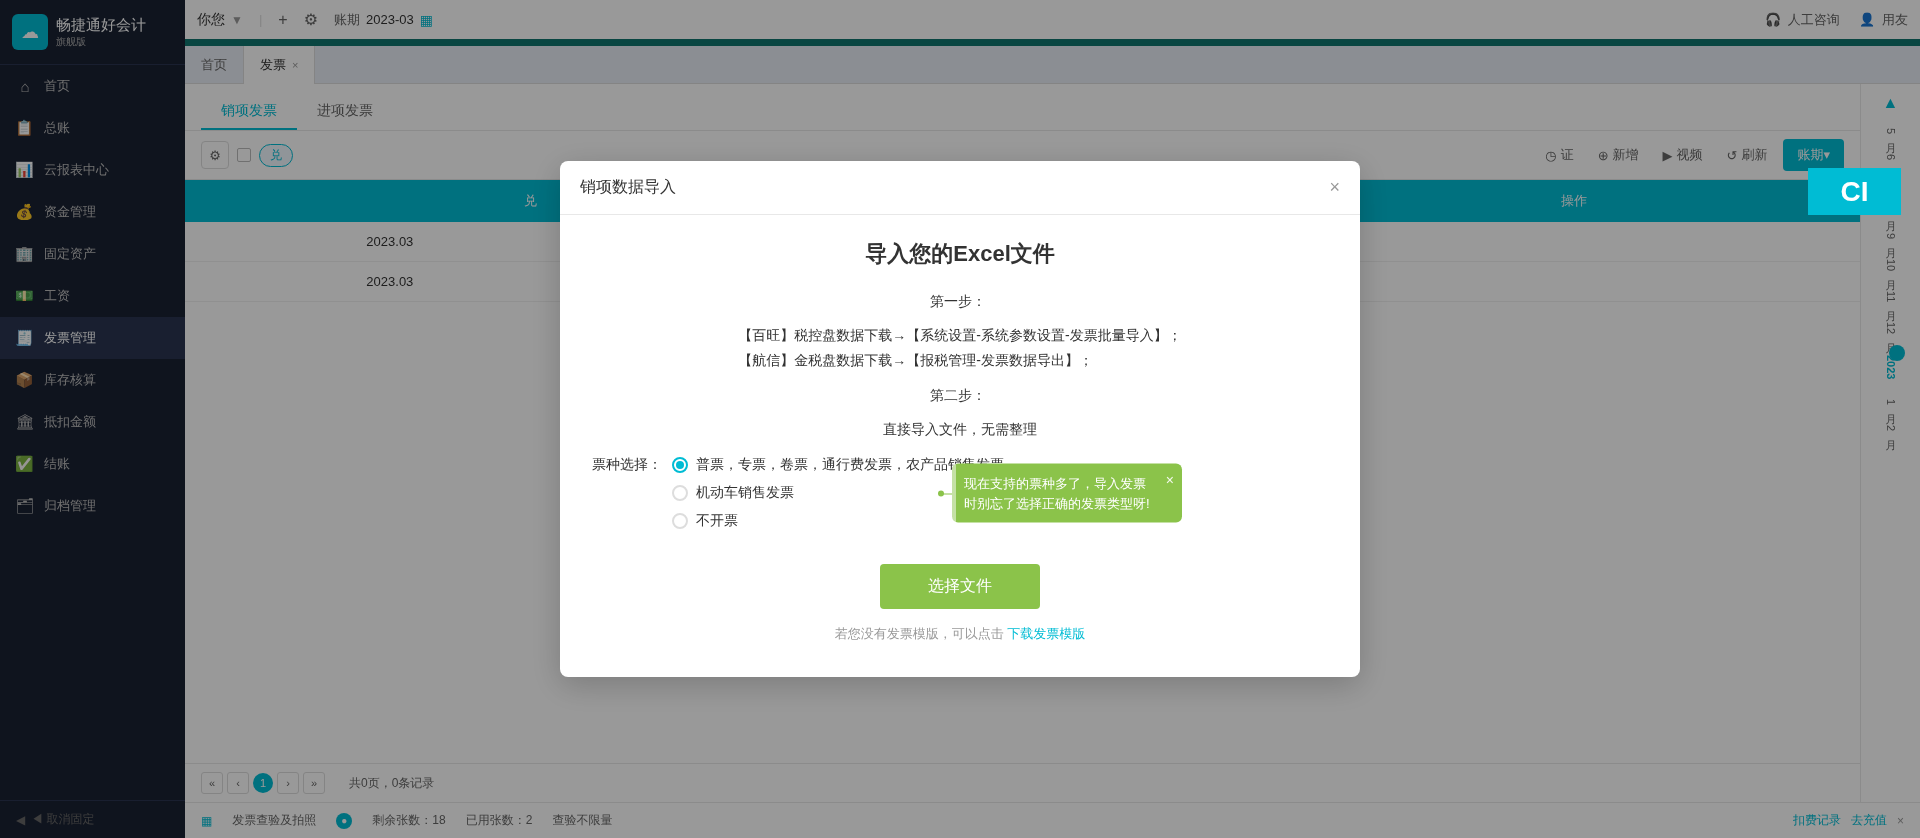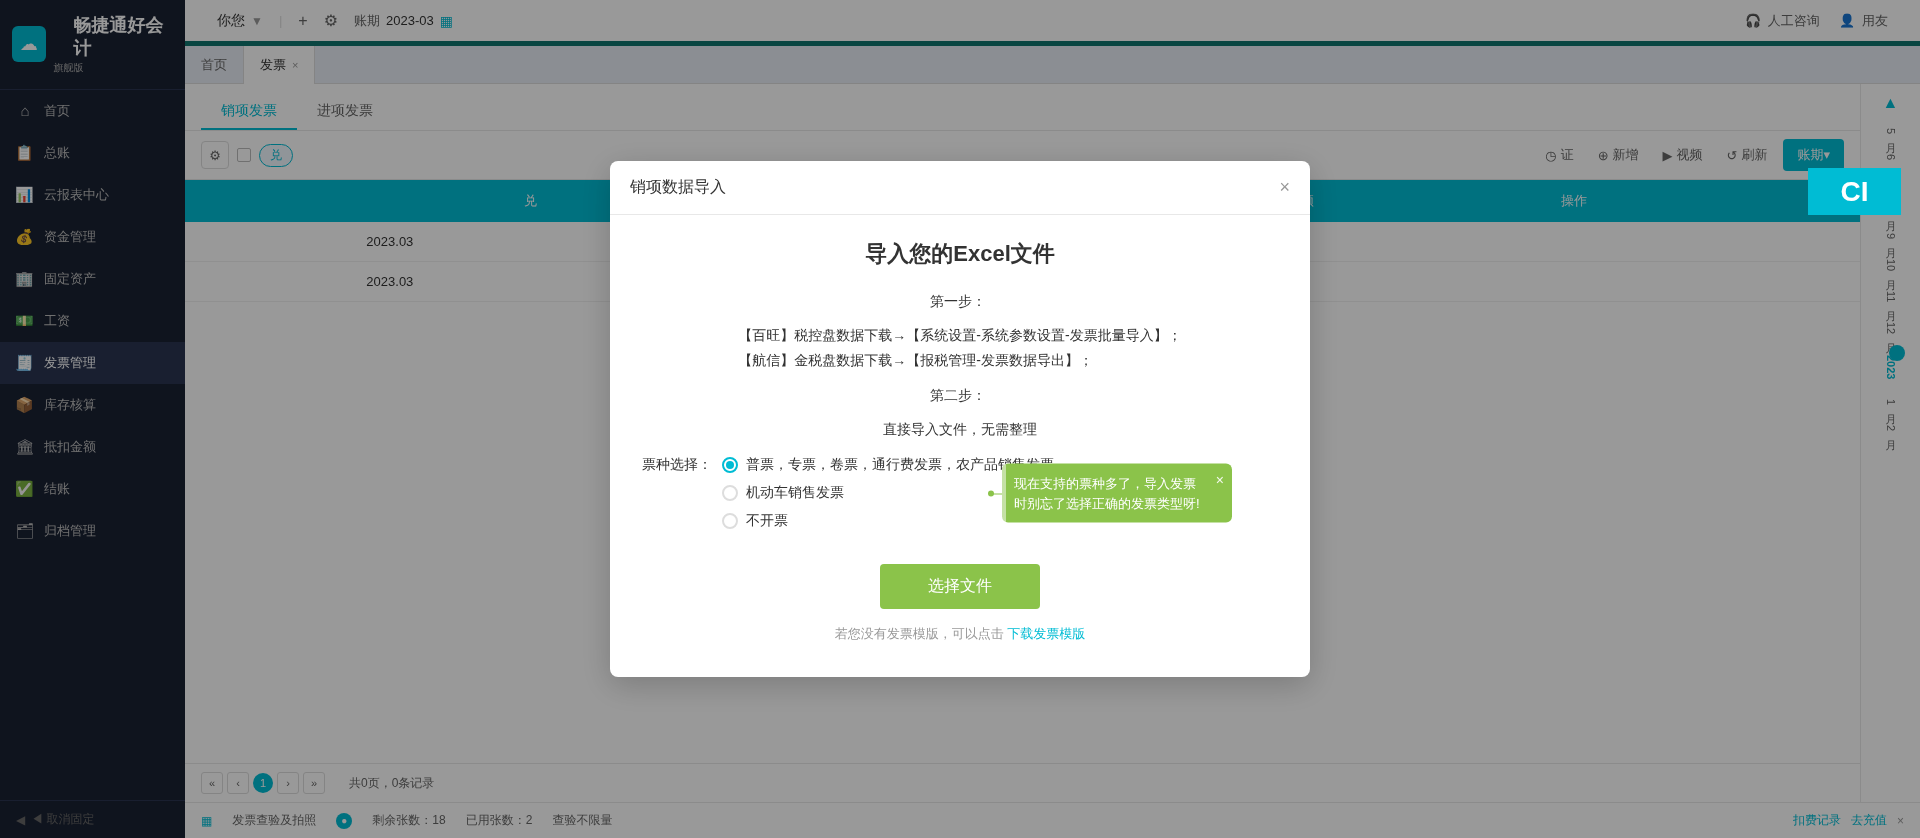--- a/index.html
+++ b/index.html
@@ -5,35 +5,35 @@
     * { margin: 0; padding: 0; box-sizing: border-box; }
     body { font-family: 'Microsoft YaHei', 'SimHei', sans-serif; font-size: 13px; background: #f0f2f5; width: 1920px; height: 838px; overflow: hidden; }
 
     
     .app-container { display: flex; width: 1920px; height: 838px; }
 
     
     .sidebar { width: 185px; background: #1a2233; color: #ccc; display: flex; flex-direction: column; height: 100%; flex-shrink: 0; }
     .sidebar-logo { padding: 14px 12px; display: flex; align-items: center; gap: 8px; border-bottom: 1px solid #2a3550; }
     .sidebar-logo-icon { width: 36px; height: 36px; background: #00bcd4; border-radius: 6px; display: flex; align-items: center; justify-content: center; color: white; font-size: 18px; }
-    .sidebar-logo-text { color: white; font-size: 18px; font-weight: bold; line-height: 1.3; margin-left: 20px; }
+    .sidebar-logo-text { color: white; font-size: 15px; font-weight: normal; line-height: 1.3; }
     .sidebar-logo-badge { font-size: 10px; color: #aaa; }
     .sidebar-nav { flex: 1; overflow-y: auto; }
     .sidebar-nav::-webkit-scrollbar { width: 4px; }
     .sidebar-nav::-webkit-scrollbar-thumb { background: #3a4a6a; }
     .sidebar-item { display: flex; align-items: center; gap: 10px; padding: 12px 16px; cursor: pointer; color: #bbb; font-size: 13px; transition: background 0.2s; }
     .sidebar-item.active { background: #2a3550; color: white; }
     .sidebar-item-icon { width: 18px; height: 18px; display: flex; align-items: center; justify-content: center; font-size: 15px; }
     .sidebar-bottom { padding: 10px 16px; color: #666; font-size: 12px; cursor: pointer; display: flex; align-items: center; gap: 6px; border-top: 1px solid #2a3550; }
 
     
     .main { flex: 1; display: flex; flex-direction: column; background: #f0f2f5; overflow: hidden; }
 
     
-    .topbar { background: white; height: 46px; display: flex; align-items: center; padding: 0 32px; gap: 16px; border-bottom: 5px solid #0f766e; flex-shrink: 0; }
+    .topbar { background: white; height: 46px; display: flex; align-items: center; padding: 0 12px; gap: 16px; border-bottom: 7px solid #0f766e; flex-shrink: 0; }
     .topbar-company { display: flex; align-items: center; gap: 6px; font-size: 14px; color: #333; cursor: pointer; }
     .topbar-divider { color: #ddd; }
     .topbar-add { color: #666; cursor: pointer; font-size: 16px; }
     .topbar-settings { color: #666; cursor: pointer; font-size: 16px; }
     .topbar-period { display: flex; align-items: center; gap: 6px; font-size: 13px; color: #333; }
     .topbar-period-label { color: #666; }
     .topbar-period-icon { color: #00bcd4; font-size: 14px; }
     .topbar-right { margin-left: auto; display: flex; align-items: center; gap: 20px; }
     .topbar-consult { display: flex; align-items: center; gap: 6px; color: #666; cursor: pointer; font-size: 13px; }
     .topbar-user { display: flex; align-items: center; gap: 6px; color: #666; cursor: pointer; font-size: 13px; }
@@ -73,21 +73,21 @@
     .bottom-bar-right { margin-left: auto; display: flex; align-items: center; gap: 10px; }
     .bottom-close { color: #999; cursor: pointer; }
 
     
     .pagination { display: flex; align-items: center; gap: 4px; font-size: 12px; color: #666; }
     .page-btn { width: 22px; height: 22px; display: flex; align-items: center; justify-content: center; cursor: pointer; border: 1px solid #ddd; border-radius: 3px; font-size: 11px; }
     .page-current { background: #00bcd4; color: white; border-radius: 50%; width: 20px; height: 20px; display: flex; align-items: center; justify-content: center; font-size: 11px; }
 
     
     .dialog-overlay { position: fixed; top: 0; left: 0; width: 100%; height: 100%; background: rgba(0,0,0,0.4); z-index: 1000; display: flex; align-items: center; justify-content: center; }
-    .dialog { background: white; border-radius: 8px; width: 700px; box-shadow: 0 8px 32px rgba(0,0,0,0.2); overflow: hidden; position: relative; }
+    .dialog { background: white; border-radius: 8px; width: 800px; box-shadow: 0 8px 32px rgba(0,0,0,0.2); overflow: hidden; position: relative; }
     .dialog-header { display: flex; align-items: center; justify-content: space-between; padding: 16px 20px; border-bottom: 1px solid #e8e8e8; }
     .dialog-title { font-size: 16px; font-weight: 500; color: #333; }
     .dialog-close { color: #999; cursor: pointer; font-size: 18px; line-height: 1; }
     .dialog-body { padding: 24px 32px 30px; }
     .dialog-main-title { text-align: center; font-size: 22px; color: #333; font-weight: bold; margin-bottom: 24px; }
     .step-row { display: flex; align-items: center; margin-bottom: 14px; gap: 12px; flex-direction: column; }
     .step-label { color: #333; font-size: 14px; white-space: nowrap; font-weight: 500; min-width: 60px; }
     .step-content { font-size: 14px; color: #333; line-height: 1.8; }
     .step-link { color: #00bcd4; text-decoration: none; cursor: pointer; }
     .radio-option { display: flex; align-items: center; gap: 8px; margin-bottom: 10px; font-size: 14px; color: #333; cursor: pointer; }

